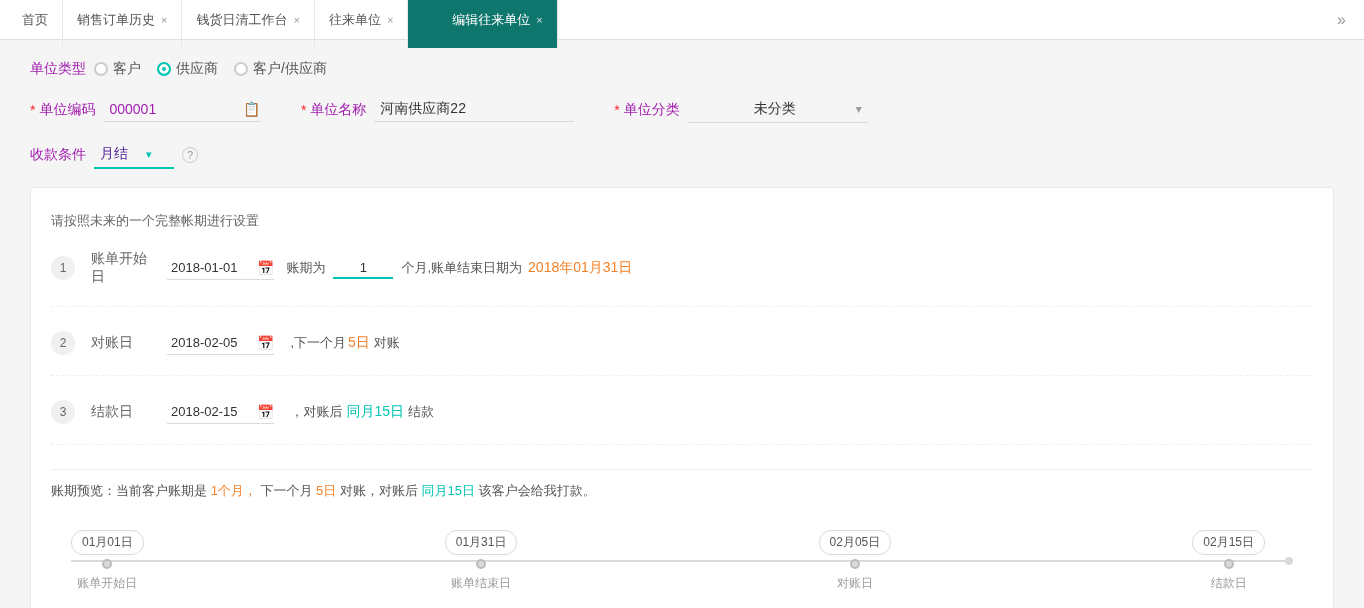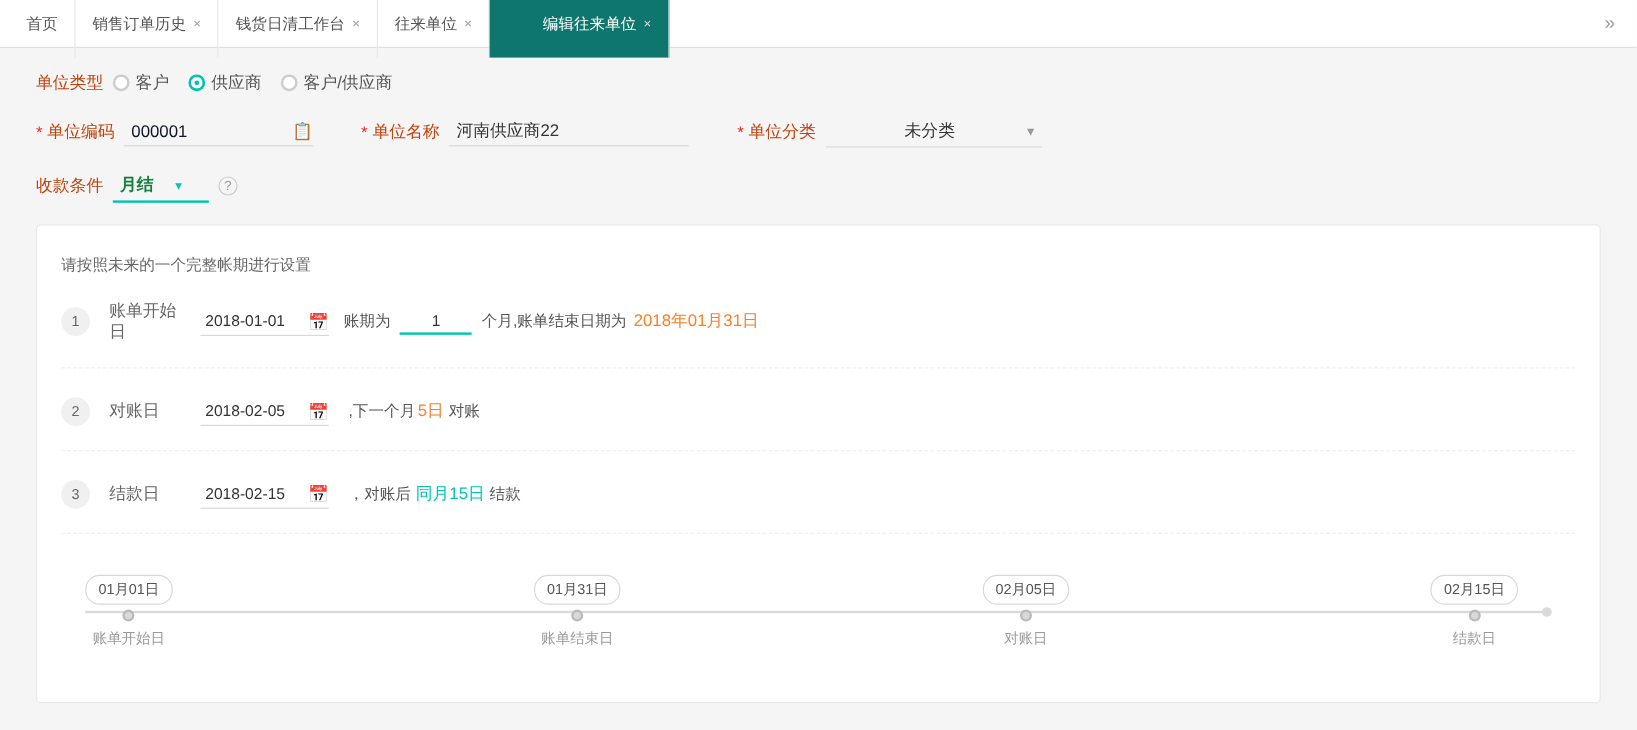--- a/index.html
+++ b/index.html
@@ -60,21 +60,21 @@
       align-items: center;
       margin-bottom: 18px;
       flex-wrap: wrap;
     }
     .form-field {
       display: flex;
       align-items: center;
       margin-right: 40px;
     }
     .form-label {
-      color: #c2410c;
+      color: #a21caf;
       margin-right: 8px;
       white-space: nowrap;
     }
     .required-star {
       color: #f5222d;
       margin-right: 4px;
     }
     .radio-group {
       display: flex;
       align-items: flex-end;
@@ -152,22 +152,22 @@
 
     .payment-select {
       display: flex;
       align-items: center;
       border-bottom: 2px solid #00c5b2;
       padding: 4px 6px;
       min-width: 80px;
       cursor: pointer;
     }
     .payment-value {
-      color: #15803d;
-      font-weight: bold;
+      color: #4c1d95;
+      font-weight: normal;
       margin-right: 18px;
     }
     .payment-arrow {
       color: #00c5b2;
       font-size: 11px;
     }
 
     .help-icon {
       width: 16px;
       height: 16px;
@@ -393,21 +393,21 @@
         </label>
       </div>
     </div>
   </div>
 
   <div class="form-row">
     <div class="form-field">
       <span class="required-star">*</span>
       <span class="form-label">单位编码</span>
       <div class="input-with-icon">
-        <input type="text" value="000001" style="color: #0f172a; width: 140px; border: none; outline: none; font-size: 14px; padding: 4px 6px; background: transparent;">
+        <input type="text" value="000001" style="color: #a21caf; width: 140px; border: none; outline: none; font-size: 14px; padding: 4px 6px; background: transparent;">
         <span class="input-icon">📋</span>
       </div>
     </div>
 
     <div class="form-field">
       <span class="required-star">*</span>
       <span class="form-label">单位名称</span>
       <input type="text" class="form-input" value="河南供应商22" style="width: 200px;">
     </div>
 
@@ -471,20 +471,29 @@
       <div class="period-label">结款日</div>
       <div class="date-input-wrap">
         <input type="text" value="2018-02-15" style="">
         <span class="cal-icon">📅</span>
       </div>
       <span class="period-suffix" style="margin-left:4px;">，对账后</span>
       <span class="highlight-teal" style="margin-left:4px;">同月15日</span>
       <span class="period-suffix" style="margin-left:4px;">结款</span>
     </div>
 
+    <div class="preview-text">
+      <span>账期预览：当前客户账期是</span>
+      <span class="highlight-orange">1个月，</span>
+      <span>下一个月</span>
+      <span class="highlight-orange">5日</span>
+      <span>对账，对账后</span>
+      <span class="highlight-teal">同月15日</span>
+      <span> 该客户会给我打款。</span>
+    </div>
 
     <div class="timeline-wrap">
       <div class="timeline">
         <div class="timeline-line"></div>
 
         <div class="timeline-node">
           <div class="node-date-bubble">01月01日</div>
           <div class="node-dot"></div>
           <div class="node-date-label">账单开始日</div>
         </div>

